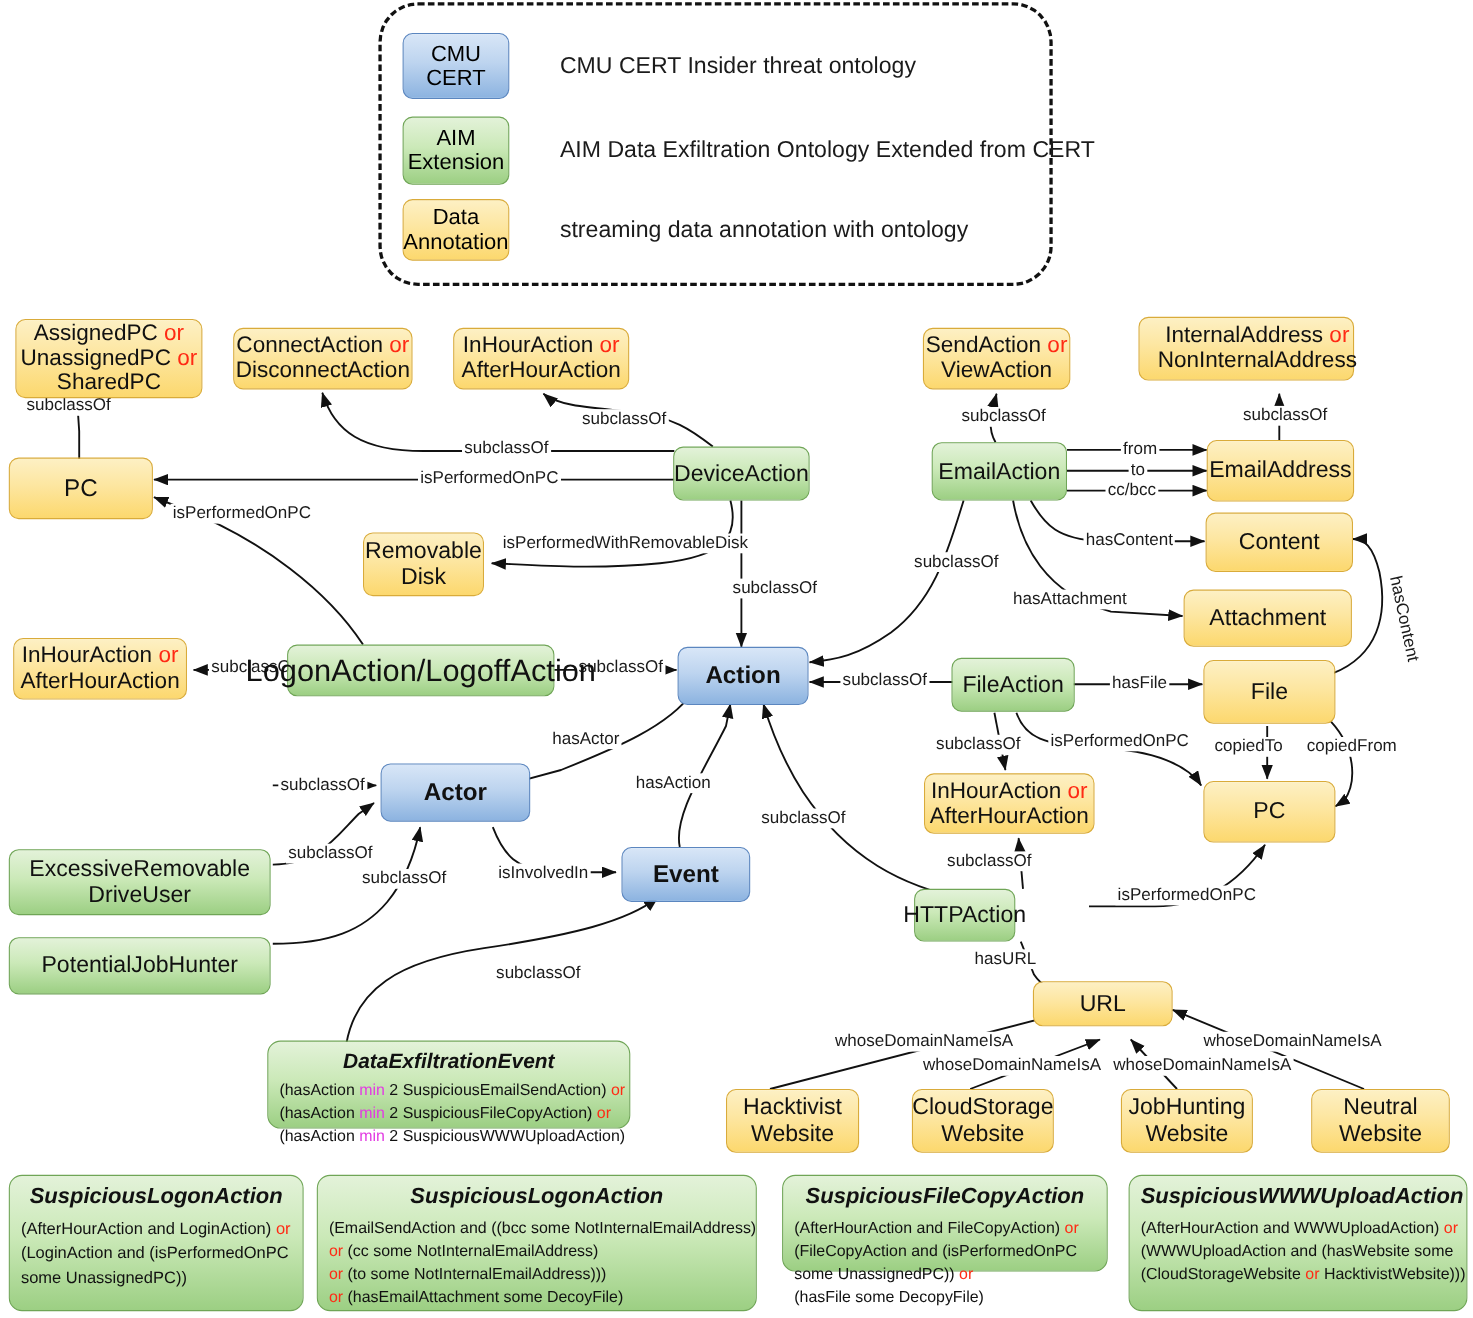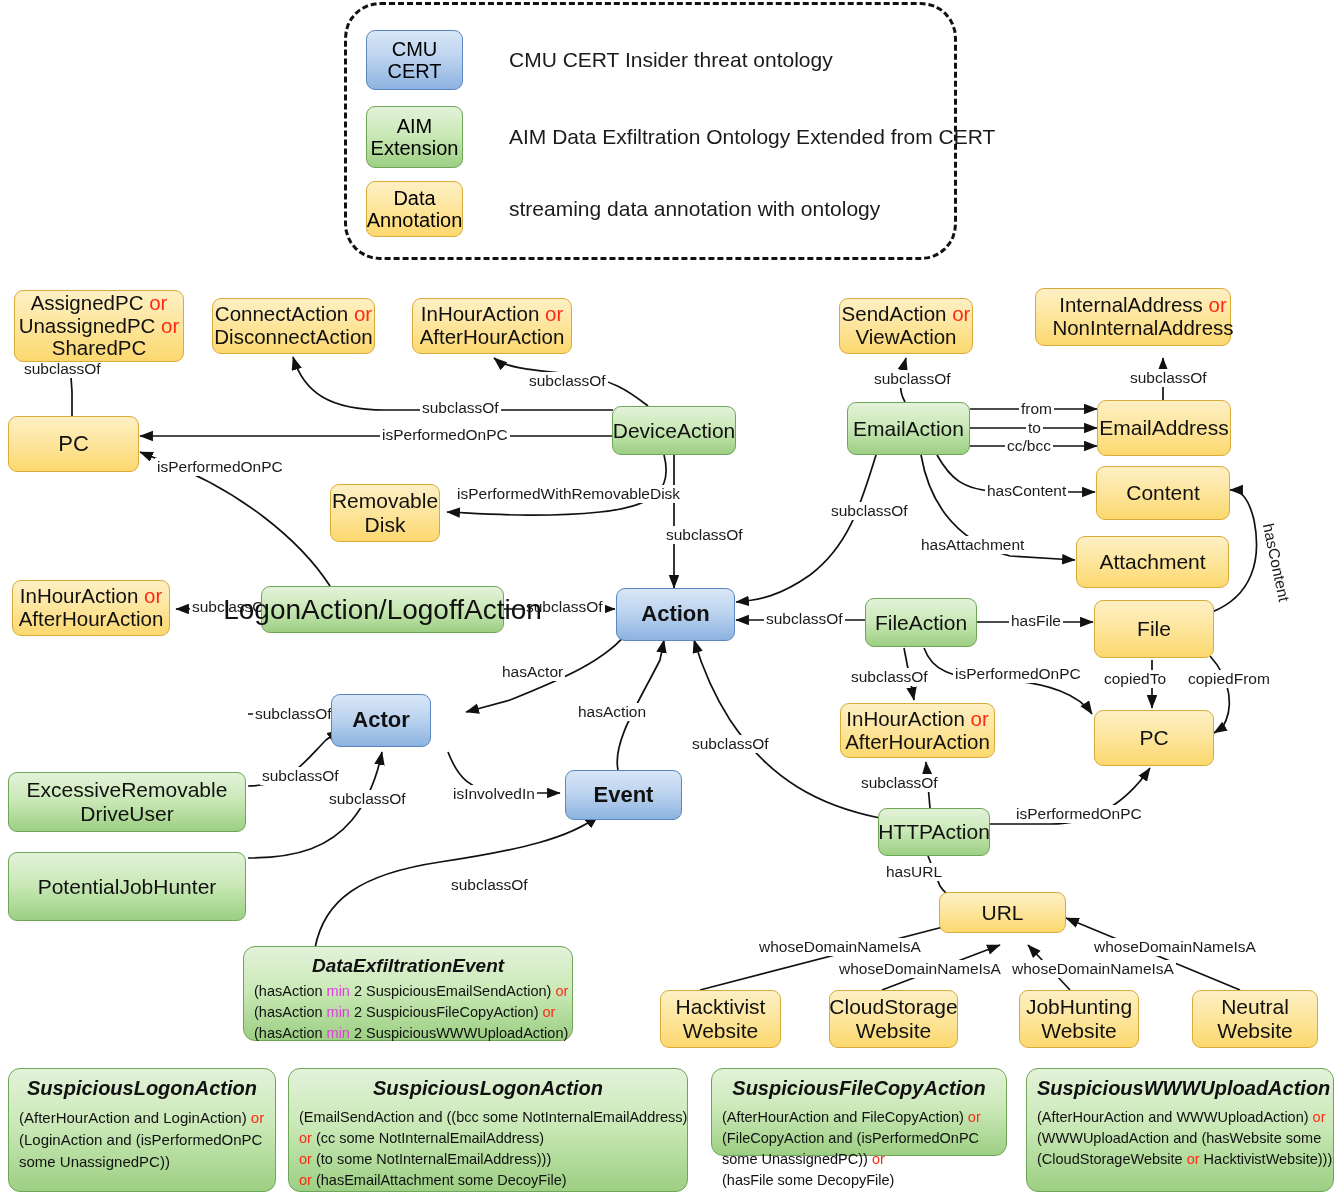--- a/index.html
+++ b/index.html
@@ -254,21 +254,21 @@
 
   <div class="node green" style="left:865px;top:598px;width:112px;height:49px;font-size:21px;">
     <span>FileAction</span>
   </div>
 
   <div class="node yellow" style="left:1094px;top:600px;width:120px;height:58px;font-size:21px;">
     <span>File</span>
   </div>
 
 
-  <div class="node blue" style="left:331px;top:694px;width:100px;height:53px;font-size:22px;">
+  <div class="node blue" style="left:346px;top:694px;width:136px;height:53px;font-size:22px;">
     <span>Actor</span>
   </div>
 
   <div class="node yellow" style="left:840px;top:703px;width:155px;height:55px;font-size:20.5px;">
     <div><span>InHourAction </span><span class="or">or</span></div>
     <div><span>AfterHourAction</span></div>
   </div>
 
   <div class="node yellow" style="left:1094px;top:710px;width:120px;height:56px;font-size:21px;">
     <span>PC</span>
@@ -276,33 +276,33 @@
 
   <div class="node green" style="left:8px;top:772px;width:238px;height:60px;font-size:21px;">
     <div><span>ExcessiveRemovable</span></div>
     <div><span>DriveUser</span></div>
   </div>
 
   <div class="node blue" style="left:565px;top:770px;width:117px;height:50px;font-size:22px;">
     <span>Event</span>
   </div>
 
-  <div class="node green" style="left:878px;top:808px;width:112px;height:48px;font-size:21px;">
+  <div class="node green" style="left:831px;top:808px;width:92px;height:48px;font-size:21px;">
     <span>HTTPAction</span>
   </div>
 
-  <div class="node green" style="left:8px;top:852px;width:238px;height:69px;font-size:21px;">
+  <div class="node green" style="left:8px;top:852px;width:238px;height:52px;font-size:21px;">
     <span>PotentialJobHunter</span>
   </div>
 
   <div class="node yellow" style="left:939px;top:892px;width:127px;height:41px;font-size:21px;">
     <span>URL</span>
   </div>
 
-  <div class="defbox" style="left:243px;top:946px;width:330px;height:95px;">
+  <div class="defbox" style="left:243px;top:946px;width:330px;height:80px;">
     <div class="defttl" style="font-size:19px;margin-bottom:4px;">DataExfiltrationEvent</div>
     <div class="defline" style="font-size:14.5px;">
       <span>(hasAction </span><span class="min">min</span><span> 2 SuspiciousEmailSendAction) </span><span class="or">or</span>
     </div>
     <div class="defline" style="font-size:14.5px;">
       <span>(hasAction </span><span class="min">min</span><span> 2 SuspiciousFileCopyAction) </span><span class="or">or</span>
     </div>
     <div class="defline" style="font-size:14.5px;">
       <span>(hasAction </span><span class="min">min</span><span> 2 SuspiciousWWWUploadAction)</span>
     </div>

